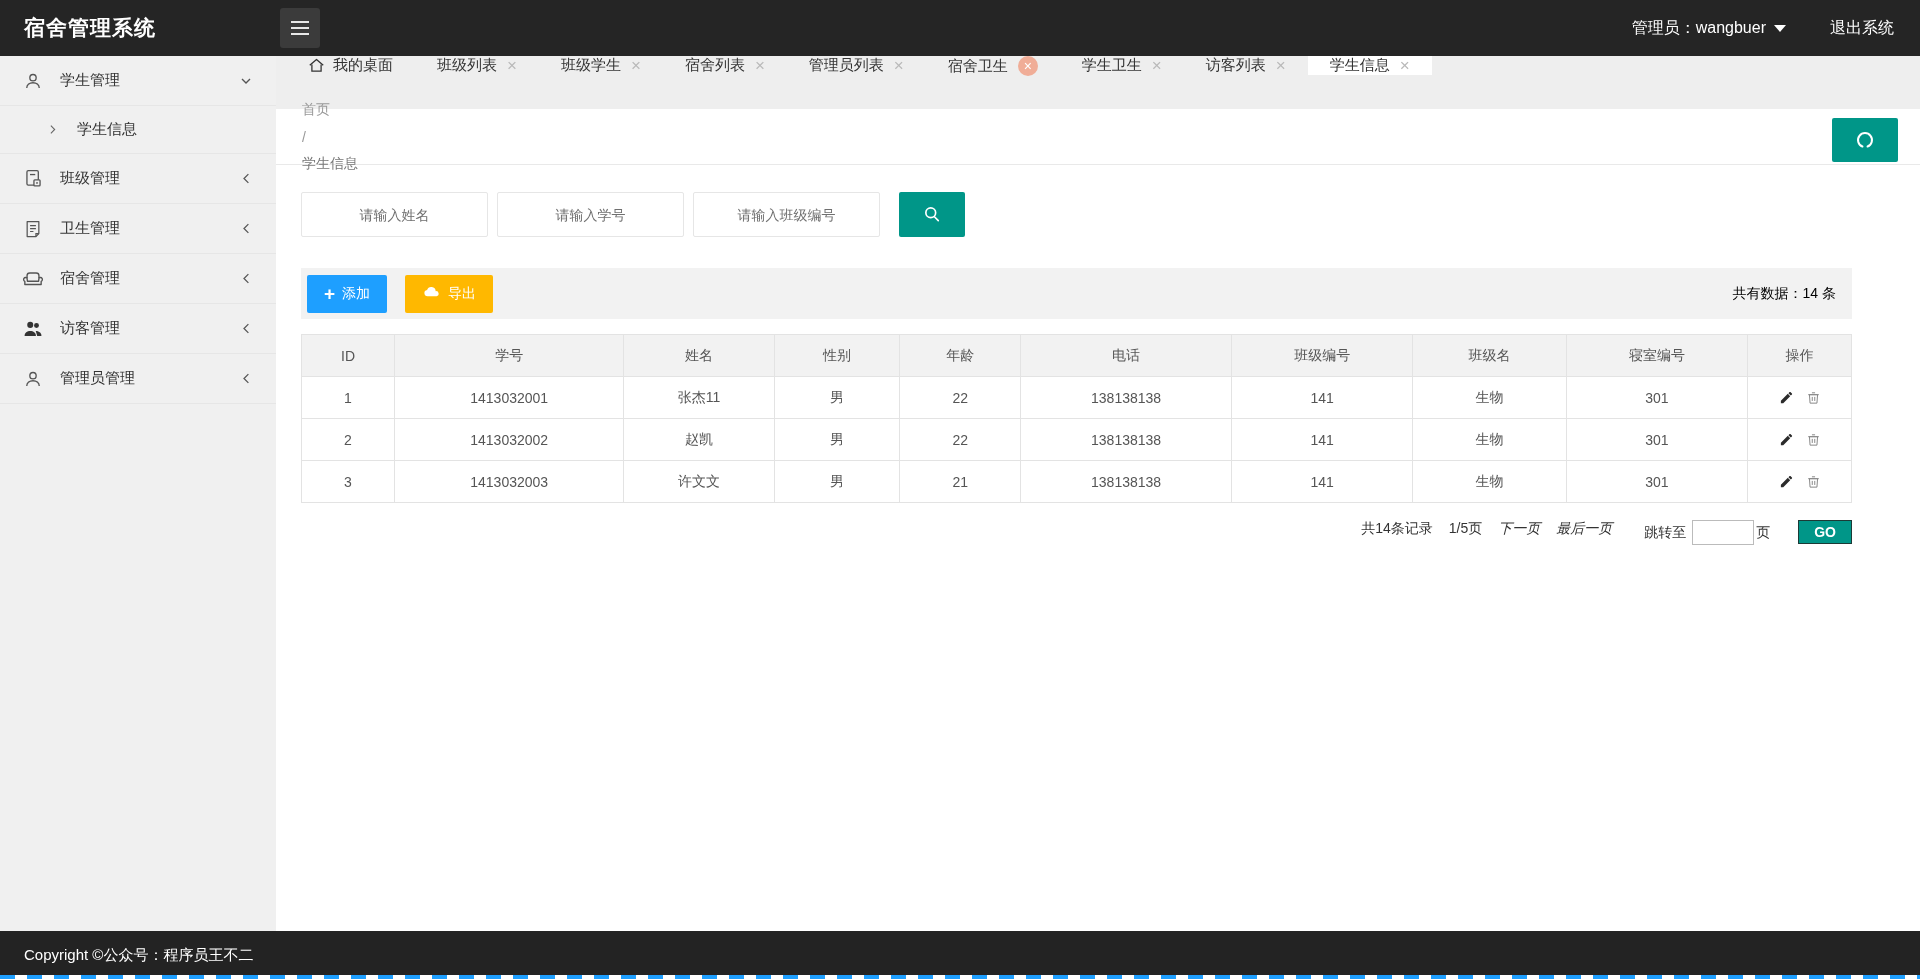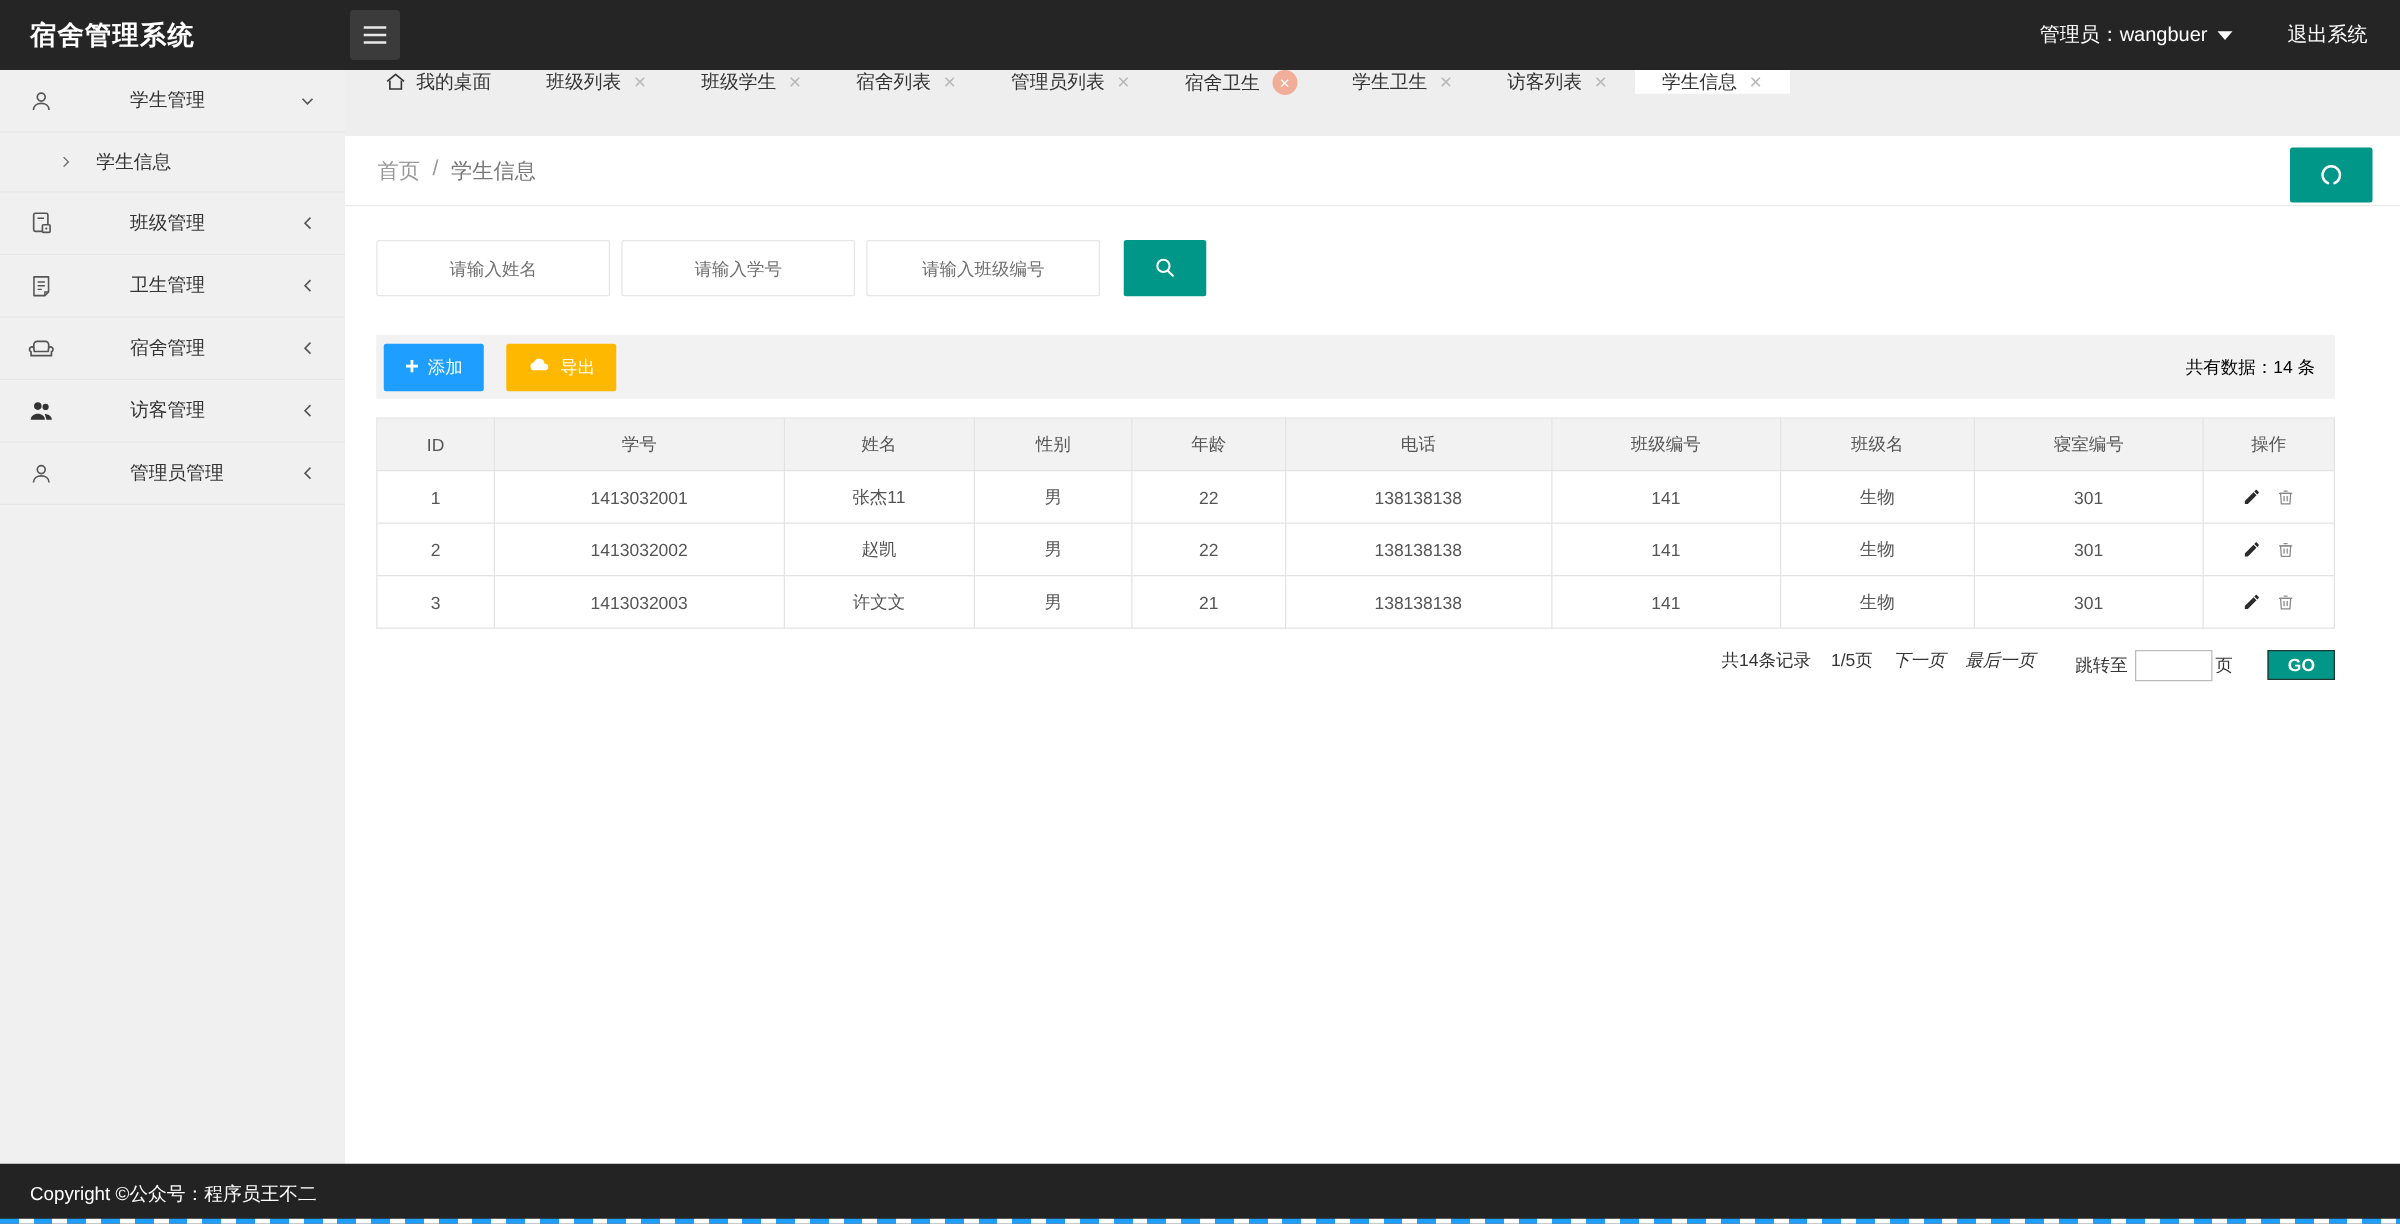--- a/index.html
+++ b/index.html
@@ -22,21 +22,21 @@
   .hamburger i { display:block; width:18px; height:2px; background:#e8e8e8; }
   .topbar-right { margin-left:auto; display:flex; align-items:center; gap:44px; padding-right:26px; }
   .admin { color:#fff; font-size:16px; display:flex; align-items:center; gap:8px; cursor:pointer;text-align:center; }
   .caret-down { width:0; height:0; border-left:6px solid transparent; border-right:6px solid transparent; border-top:7px solid #fff; }
   .logout { color:#fff; font-size:16px; cursor:pointer; }
 
   
   .sidebar { position:absolute; top:56px; left:0; width:276px; bottom:48px; background:#f0f0f0; }
   .side-item {
     height:50px; display:flex; align-items:center; padding:0 22px;
-    font-size:15px; color:#333; cursor:pointer; border-bottom:1px solid #e6e6e6;gap:44px;
+    font-size:15px; color:#333; cursor:pointer; border-bottom:1px solid #e6e6e6;
   }
   .side-item .mi { width:22px; height:22px; margin-right:16px; display:flex; align-items:center; justify-content:center; }
   .side-item .chev { margin-left:auto; display:flex; color:#555; }
   .side-sub {
     height:48px; display:flex; align-items:center; padding-left:46px;
     font-size:15px; color:#333; cursor:pointer; border-bottom:1px solid #e6e6e6;
   }
   .side-sub .sub-arrow { margin-right:18px; display:flex; color:#666; }
   svg.ic { display:block; }
 
@@ -49,29 +49,29 @@
   }
   .tab.active { background:#fff; }
   .tab .x { color:#b9b9b9; font-size:17px; line-height:1; cursor:pointer; }
   .tab .x.hovered {
     background:#f0ad97; color:#fff; width:20px; height:20px; border-radius:50%;
     display:flex; align-items:center; justify-content:center; font-size:14px;
   }
   .tab .home { display:flex; margin-right:-2px; }
 
   .crumbrow { height:56px; background:#fff; border-bottom:1px solid #e9e9e9; position:relative; display:flex; align-items:center; padding-left:26px; }
-  .crumb { font-size:17px; color:#999; display:flex; gap:10px; }
+  .crumb { font-size:14px; color:#999; display:flex; gap:10px;flex-direction:column; }
   .crumb .cur { color:#777; }
   .refresh-btn {
     position:absolute; right:22px; top:9px; width:66px; height:44px;
     background:#009688; border:none; border-radius:2px; cursor:pointer;
     display:flex; align-items:center; justify-content:center;
   }
 
-  .content { padding:27px 52px 0 25px; }
+  .content { padding:27px 68px 0 25px; }
   .search-row { display:flex; align-items:center; gap:9px; }
   .search-row input {
     width:187px; height:45px; border:1px solid #e6e6e6; border-radius:2px;
     text-align:center; font-size:14px; color:#333; outline:none;
     font-family:"Liberation Sans","DejaVu Sans",sans-serif;
   }
   .search-row input::placeholder { color:#6f6f6f; opacity:1; }
   .search-btn {
     width:66px; height:45px; background:#009688; border:none; border-radius:2px;
     margin-left:10px; cursor:pointer; display:flex; align-items:center; justify-content:center;

